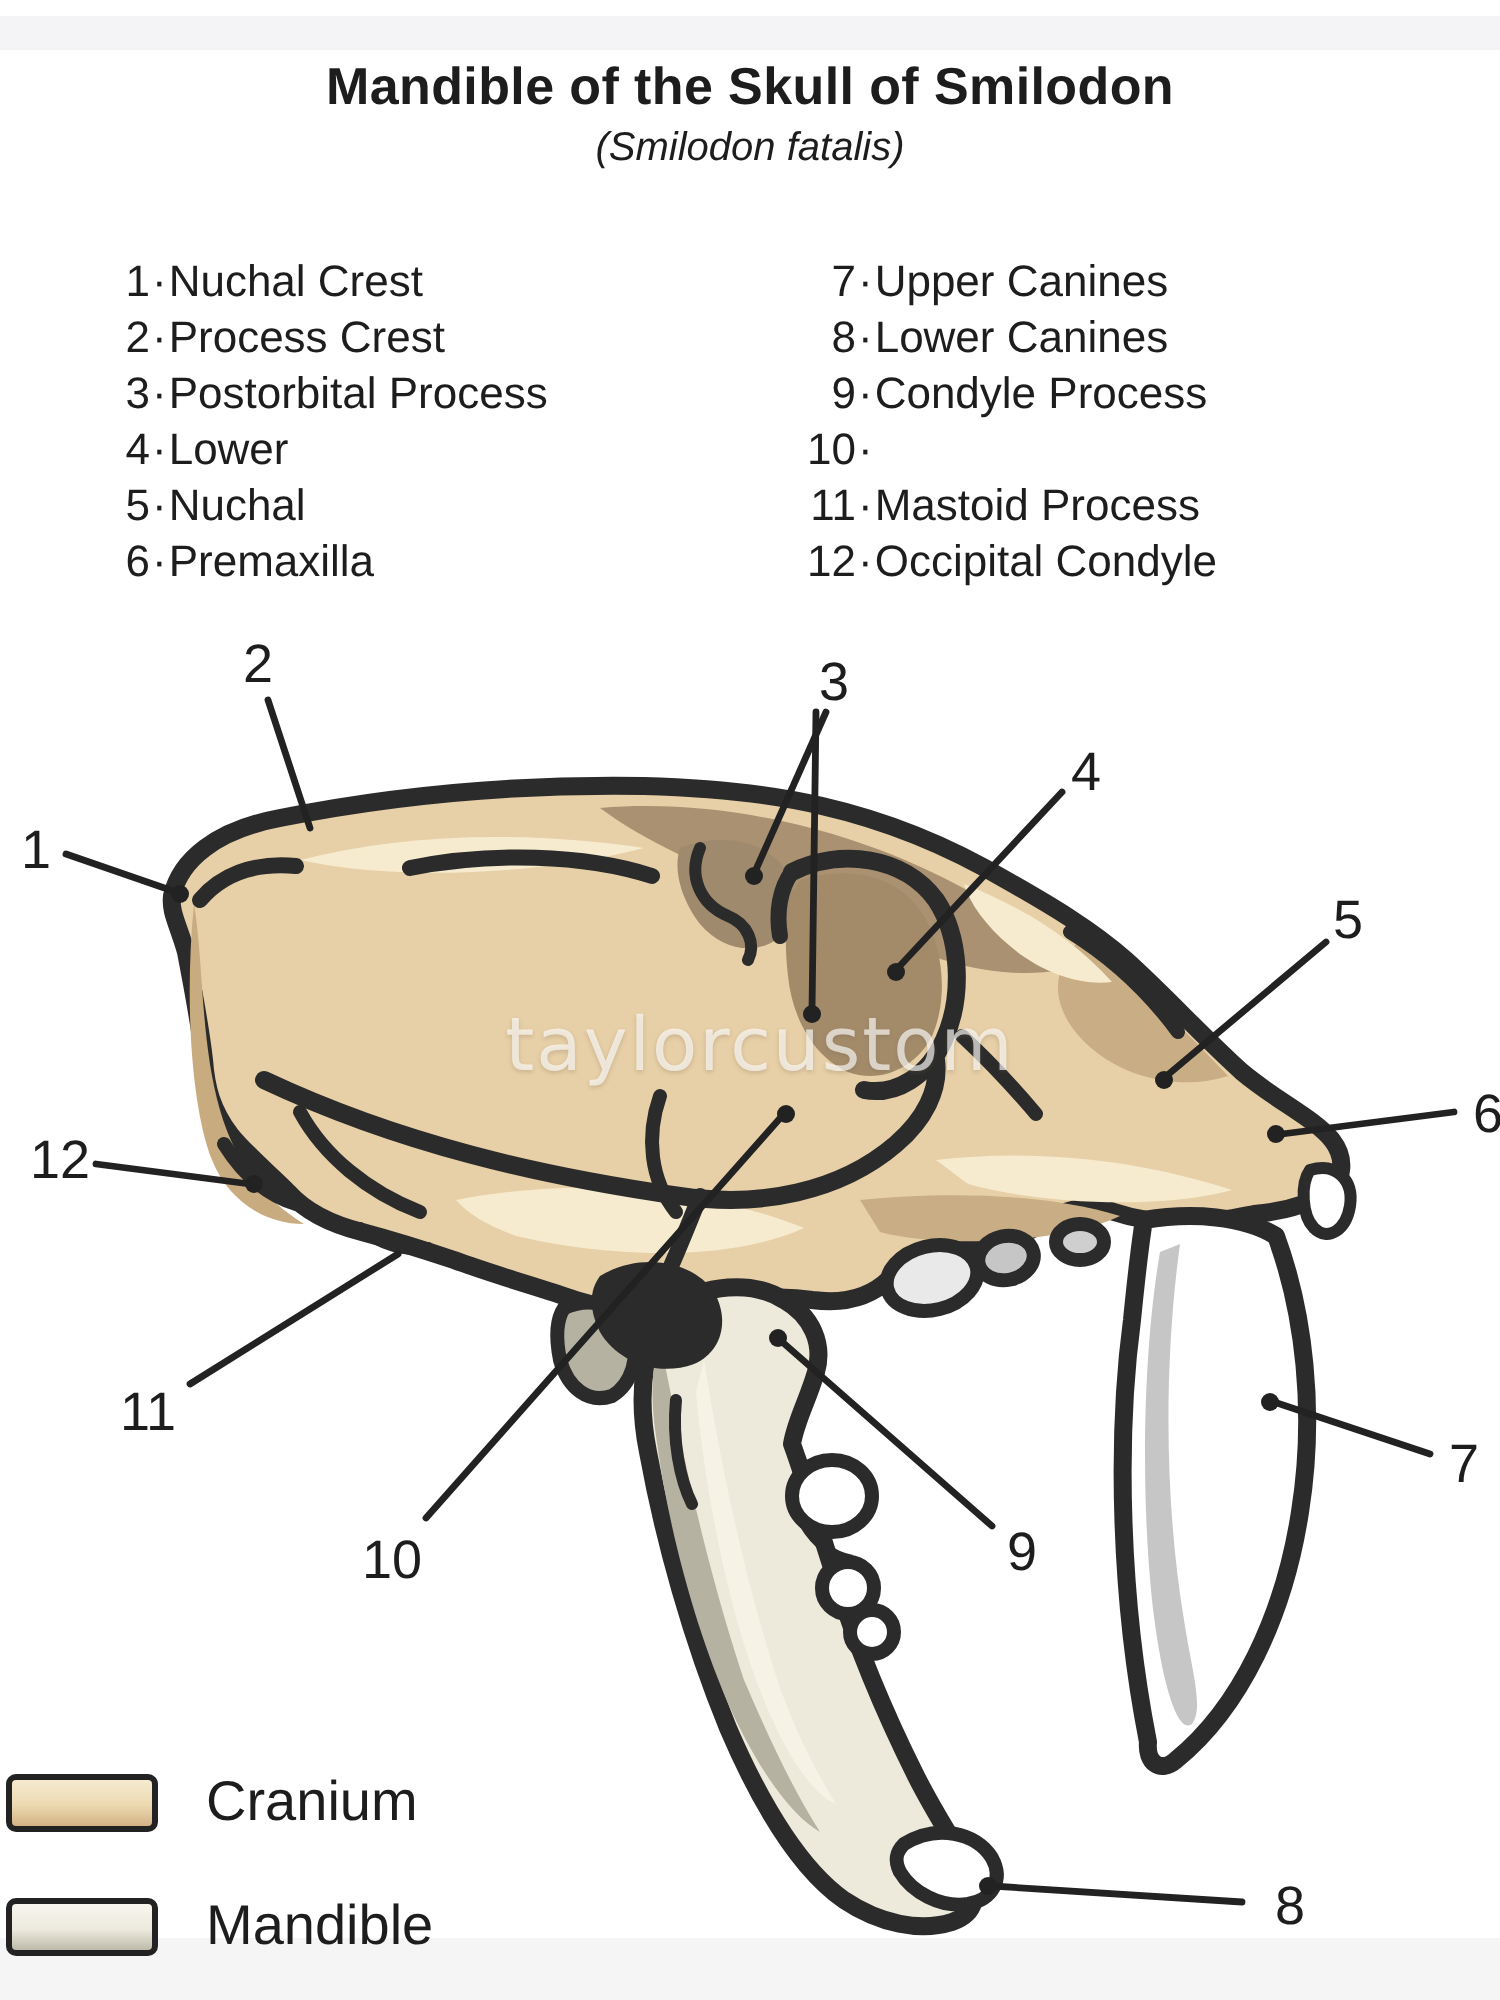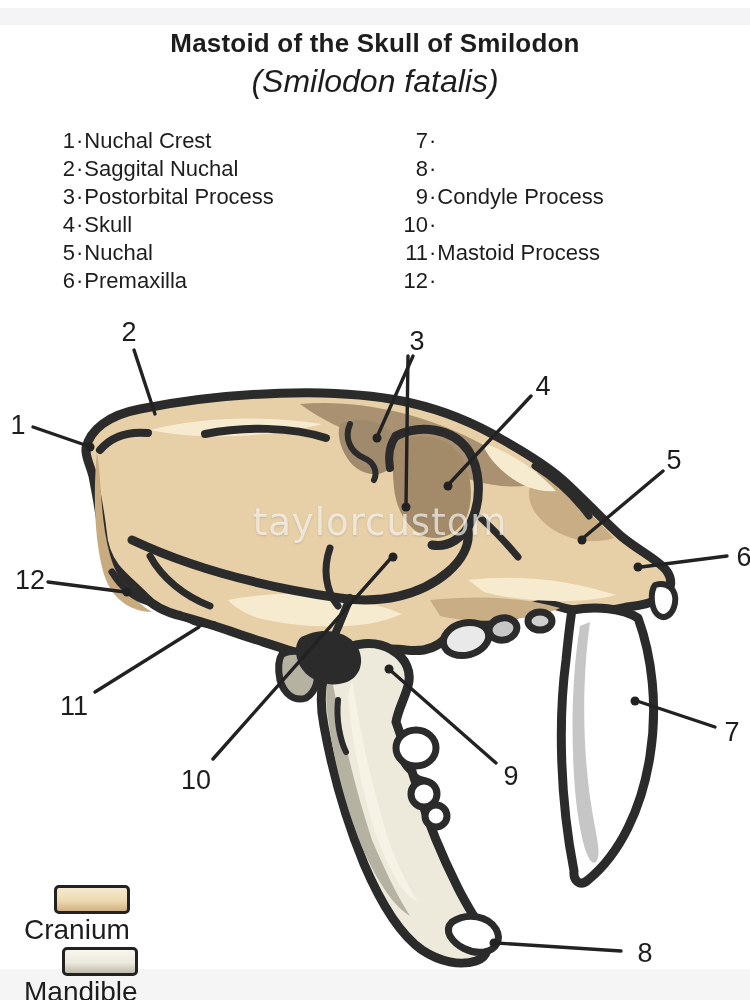--- a/index.html
+++ b/index.html
@@ -9,21 +9,21 @@
     font-family:"Liberation Sans", sans-serif;
     color:#1d1d1d;
     -webkit-font-smoothing:antialiased;
   }
   .strip{position:absolute;left:0;width:750px;}
   #top-strip{top:8px;height:17px;background:#f4f4f6;}
   #bottom-strip{top:969px;height:31px;background:#f5f5f6;}
 
   .header{position:absolute;top:28px;left:0;width:750px;text-align:center;}
   .title{font-size:26px;font-weight:bold;letter-spacing:.2px;}
-  .subtitle{font-size:32px;font-style:italic;margin-top:4px;}
+  .subtitle{font-size:20px;font-style:italic;margin-top:4px;}
 
   .leglist{position:absolute;top:127px;font-size:22px;line-height:28px;}
   #list-left{left:55px;}
   #list-right{left:395px;}
   .leglist .row{display:flex;white-space:nowrap;}
   .leglist .num{display:inline-block;text-align:right;}
   #list-left .num{width:20px;}
   #list-right .num{width:33px;}
   .leglist .sep{display:inline-block;padding:0 1px;}
 
@@ -32,100 +32,103 @@
   .watermark{
     position:absolute;top:481px;left:380px;transform:translateX(-50%);
     font-family:"DejaVu Sans", sans-serif;
     font-size:37px;line-height:1;letter-spacing:1px;
     color:rgba(255,255,255,0.65);
     text-shadow:0 1px 2px rgba(110,95,70,0.25);
     pointer-events:none;white-space:nowrap;z-index:5;margin-top:23px;
   }
 
   .key{position:absolute;left:0;top:880px;z-index:3;}
-  .key-row{position:absolute;left:0;display:flex;align-items:flex-end;flex-direction:column;}
+  .key-row{position:absolute;left:0;display:flex;align-items:center;}
   #key-row-cranium{top:5px;}
   #key-row-mandible{top:67px;}
   .swatch{
     width:70px;height:23px;border:3px solid #222;border-radius:5px;
     margin-left:3px;
   }
   #swatch-cranium{background:linear-gradient(#f5ead0 0%,#ecd9b0 55%,#d3b184 100%);}
   #swatch-mandible{background:linear-gradient(#f8f6ee 0%,#eceadd 55%,#bdbaaa 100%);}
   .key-label{font-size:28px;margin-left:24px;}
 </style>
 </head>
 <body>
 
 <div class="strip" id="top-strip"></div>
 <div class="strip" id="bottom-strip"></div>
 
 <div class="header">
-  <div class="title">Mastoid of the Skull of Smilodon</div>
+  <div class="title">Mandible of the Skull of Smilodon</div>
   <div class="subtitle">(Smilodon fatalis)</div>
 </div>
 
 <div class="leglist" id="list-left">
   <div class="row">
       <span class="num">1</span>
       <span class="sep">·</span>
       <span>Nuchal Crest</span>
     </div>
   <div class="row">
       <span class="num">2</span>
       <span class="sep">·</span>
-      <span>Saggital Nuchal</span>
+      <span>Process Crest</span>
     </div>
   <div class="row">
       <span class="num">3</span>
       <span class="sep">·</span>
       <span>Postorbital Process</span>
     </div>
   <div class="row">
       <span class="num">4</span>
       <span class="sep">·</span>
-      <span>Skull</span>
+      <span>Lower</span>
     </div>
   <div class="row">
       <span class="num">5</span>
       <span class="sep">·</span>
       <span>Nuchal</span>
     </div>
   <div class="row">
       <span class="num">6</span>
       <span class="sep">·</span>
       <span>Premaxilla</span>
     </div>
 </div>
 <div class="leglist" id="list-right">
   <div class="row">
       <span class="num">7</span>
       <span class="sep">·</span>
+      <span>Upper Canines</span>
     </div>
   <div class="row">
       <span class="num">8</span>
       <span class="sep">·</span>
+      <span>Lower Canines</span>
     </div>
   <div class="row">
       <span class="num">9</span>
       <span class="sep">·</span>
       <span>Condyle Process</span>
     </div>
   <div class="row">
       <span class="num">10</span>
       <span class="sep">·</span>
     </div>
   <div class="row">
       <span class="num">11</span>
       <span class="sep">·</span>
       <span>Mastoid Process</span>
     </div>
   <div class="row">
       <span class="num">12</span>
       <span class="sep">·</span>
+      <span>Occipital Condyle</span>
     </div>
 </div>
 
 <svg id="skull-svg" width="750" height="1000" viewBox="0 0 750 1000">
 
   <g>
     <path d="M 86 448
          C 90 430 108 415 140 409
          C 200 397 262 392 322 393
          C 357 394 386 397 411 403

